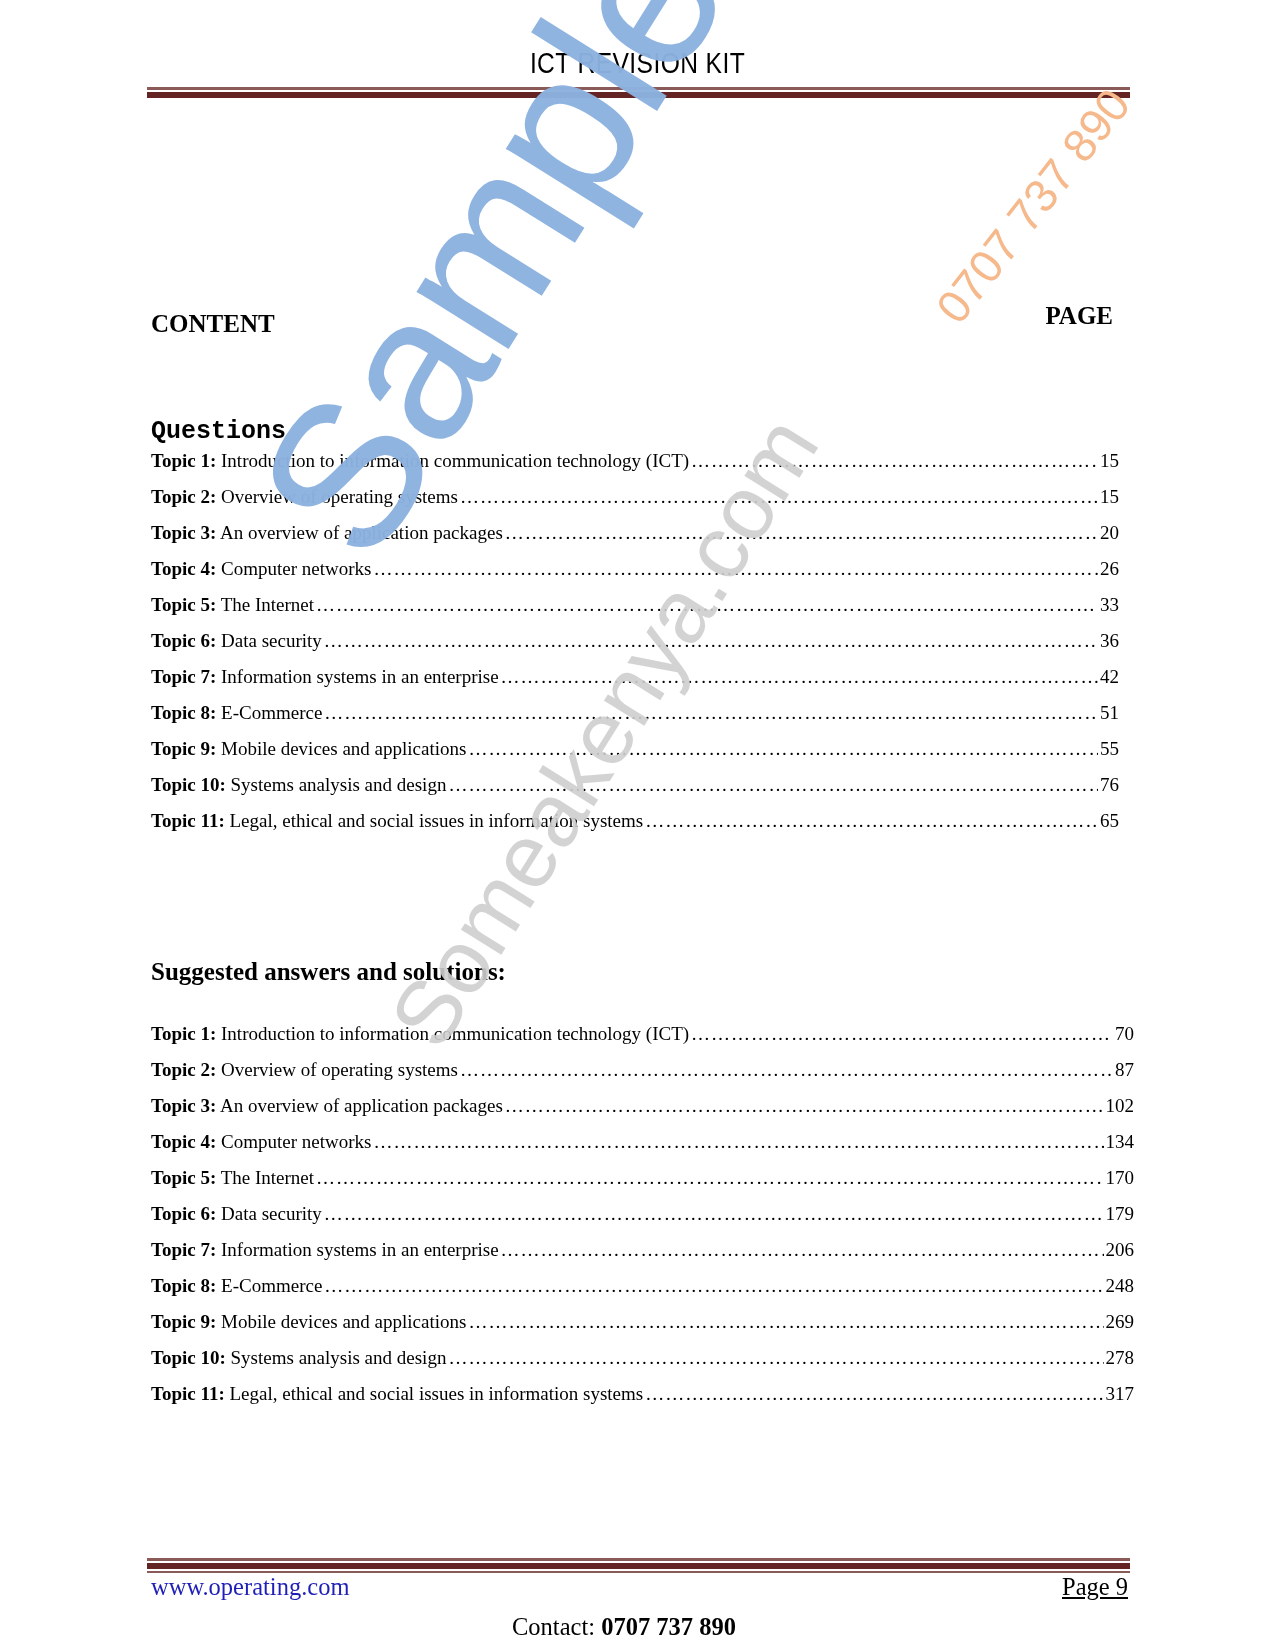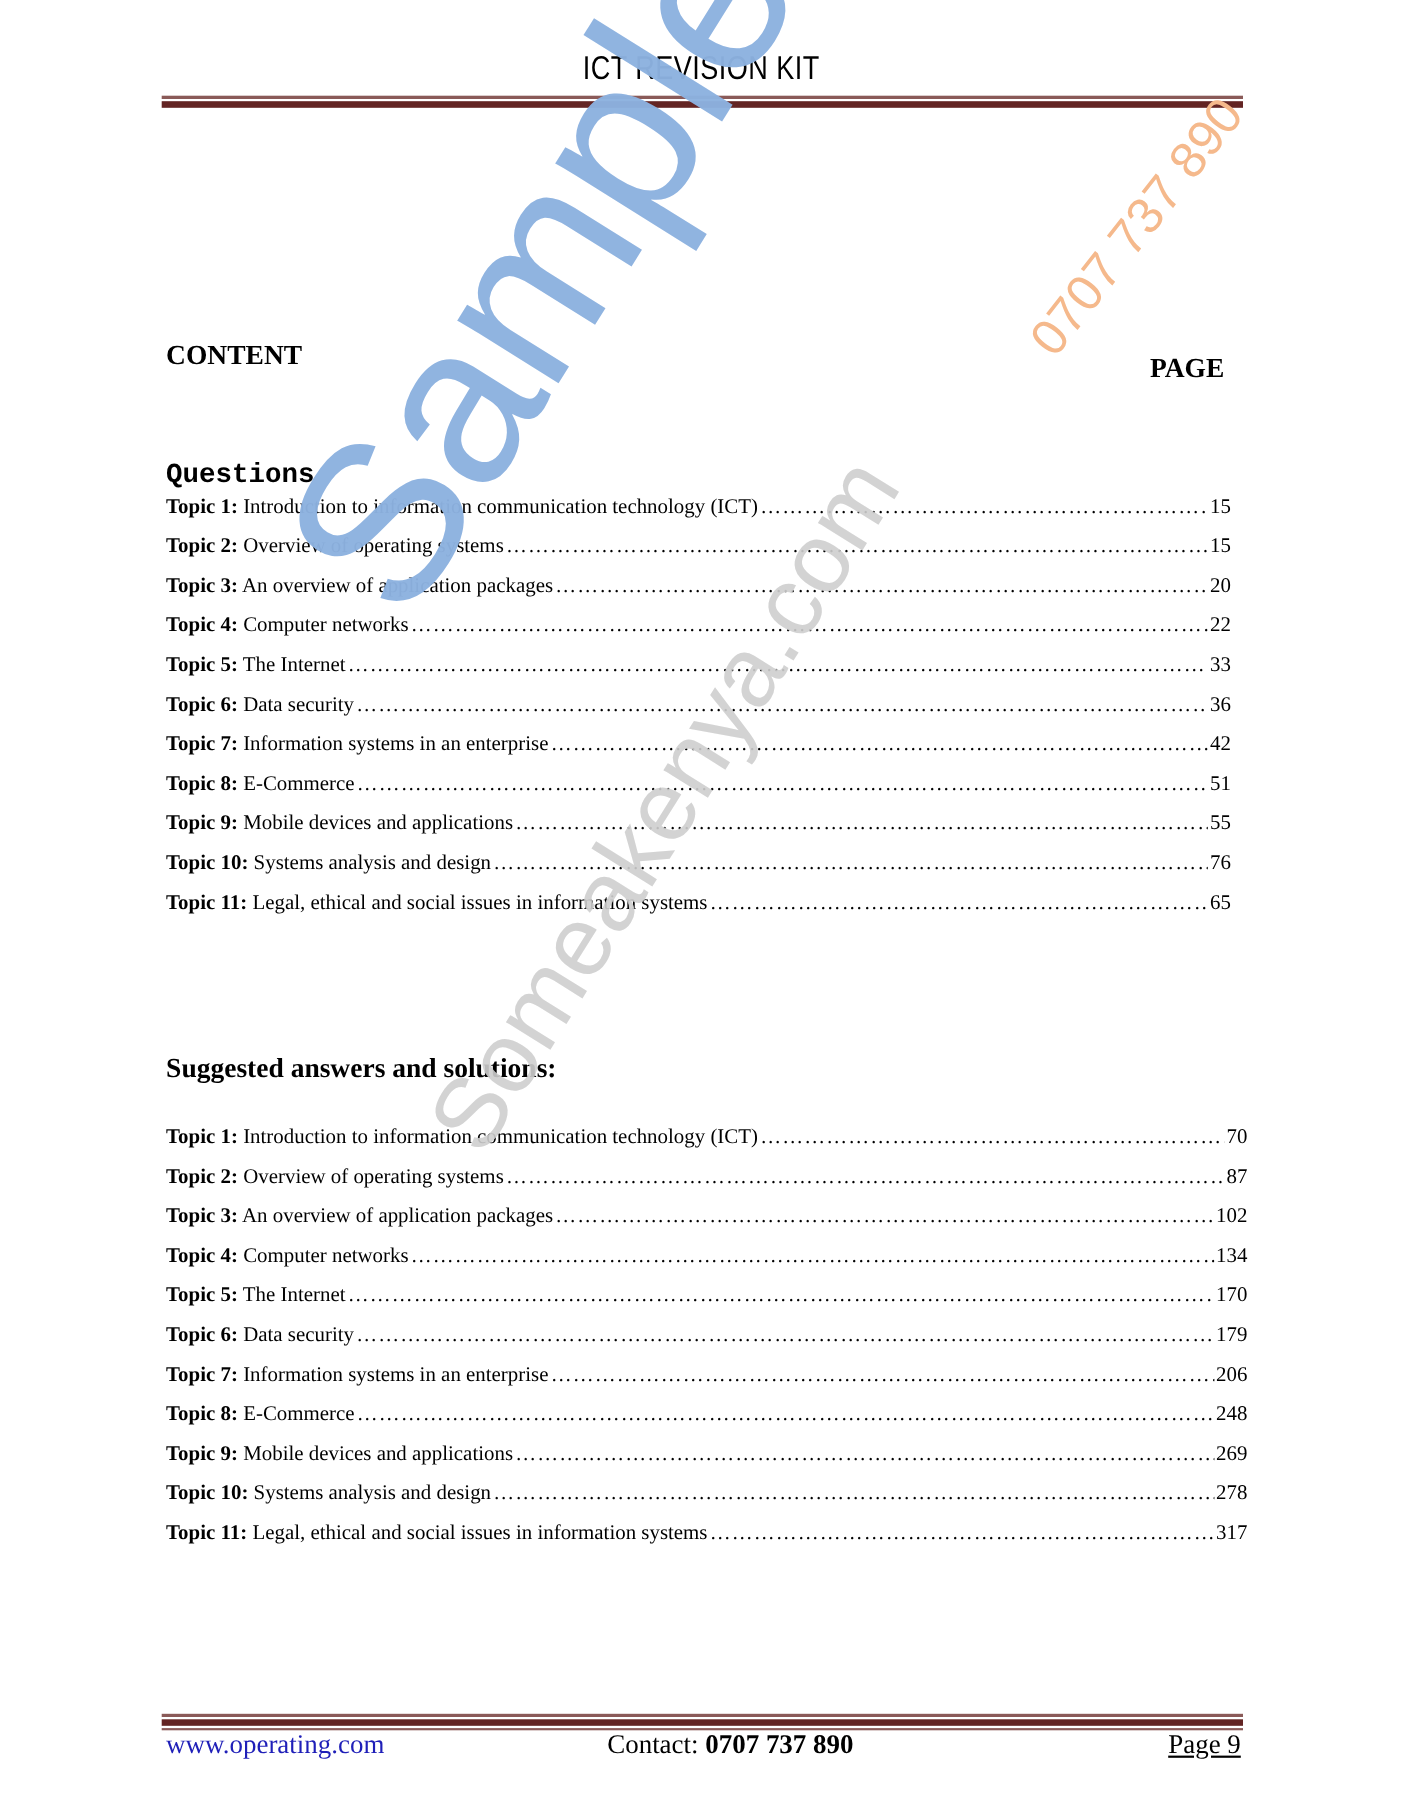--- a/index.html
+++ b/index.html
@@ -15,21 +15,21 @@
   .heading { position:absolute; font-weight:bold; font-size:25px; }
   .toc { position:absolute; left:151px; width:968px; }
   .toc-row { display:flex; align-items:baseline; height:36px; font-size:19px; white-space:nowrap; }
   .toc-row .label { flex:0 0 auto; }
   .toc-row .label b { font-weight:bold; }
   .toc-row .dots { flex:1 1 auto; overflow:hidden; margin:0 2px; letter-spacing:1px; }
   .toc-row .dots::before { content:"……………………………………………………………………………………………………………………………………"; }
   .toc-row .page { flex:0 0 auto; }
   .footer { position:absolute; top:1573px; font-size:24.5px; }
   .footer-url { left:151px; color:#1f1fb8; }
-  .footer-contact { left:552px; }
+  .footer-contact { left:512px;margin-top:40px; }
   .footer-page { right:147px;text-decoration:underline; }
   .wm { position:absolute; pointer-events:none; white-space:nowrap;
         font-family:"Liberation Sans", "DejaVu Sans", sans-serif; }
   .wm-sample { left:210px; top:470px; font-size:205px; color:#8db2e0; opacity:0.97;
         transform:rotate(-58deg); transform-origin:left top; letter-spacing:-2px; }
   .wm-site { left:370px; top:1010px; font-size:90px; color:#cfcfcf; opacity:0.9;
         transform:rotate(-58deg); transform-origin:left top; }
   .wm-phone { left:925px; top:300px; font-size:46px; color:#f5b98c;
         transform:rotate(-52deg); transform-origin:left top; }
 </style>
@@ -37,21 +37,21 @@
 <body>
 
 <div class="header-title">ICT REVISION KIT</div>
 <div class="rule" style="top:87px;">
   <div class="thin"></div>
     <div class="gap"></div>
     <div class="thick"></div>
 </div>
 
 <div class="heading" style="left:151px; top:310px;">CONTENT</div>
-<div class="heading" style="right:162px; top:322px;text-align:center;">PAGE</div>
+<div class="heading" style="right:162px; top:302px;text-align:center;">PAGE</div>
 
 <div class="heading" style="left:151px; top:417px;font-family:Liberation Mono, monospace;">Questions</div>
 
 <div class="toc" id="toc-questions" style="top:450px;">
     <div class="toc-row">
       <span class="label"><b>Topic 1:</b> <span>Introduction to information communication technology (ICT)</span></span>
       <span class="dots"></span>
       <span class="page">15</span>
     </div>
     <div class="toc-row">
@@ -60,21 +60,21 @@
       <span class="page">15</span>
     </div>
     <div class="toc-row">
       <span class="label"><b>Topic 3:</b> <span>An overview of application packages</span></span>
       <span class="dots"></span>
       <span class="page">20</span>
     </div>
     <div class="toc-row">
       <span class="label"><b>Topic 4:</b> <span>Computer networks</span></span>
       <span class="dots"></span>
-      <span class="page">22</span>
+      <span class="page">26</span>
     </div>
     <div class="toc-row">
       <span class="label"><b>Topic 5:</b> <span>The Internet</span></span>
       <span class="dots"></span>
       <span class="page">33</span>
     </div>
     <div class="toc-row">
       <span class="label"><b>Topic 6:</b> <span>Data security</span></span>
       <span class="dots"></span>
       <span class="page">36</span>

